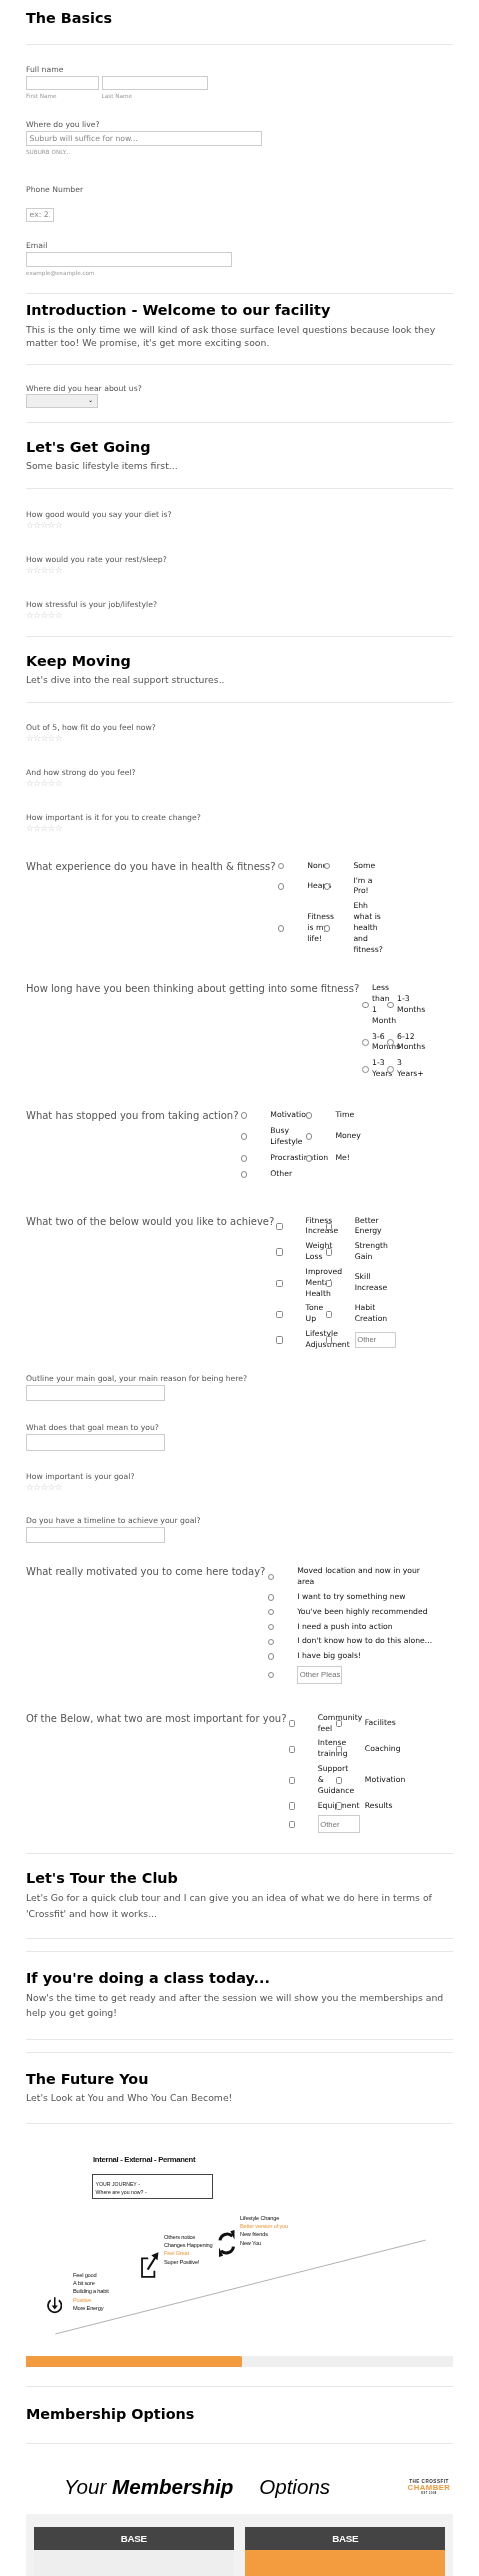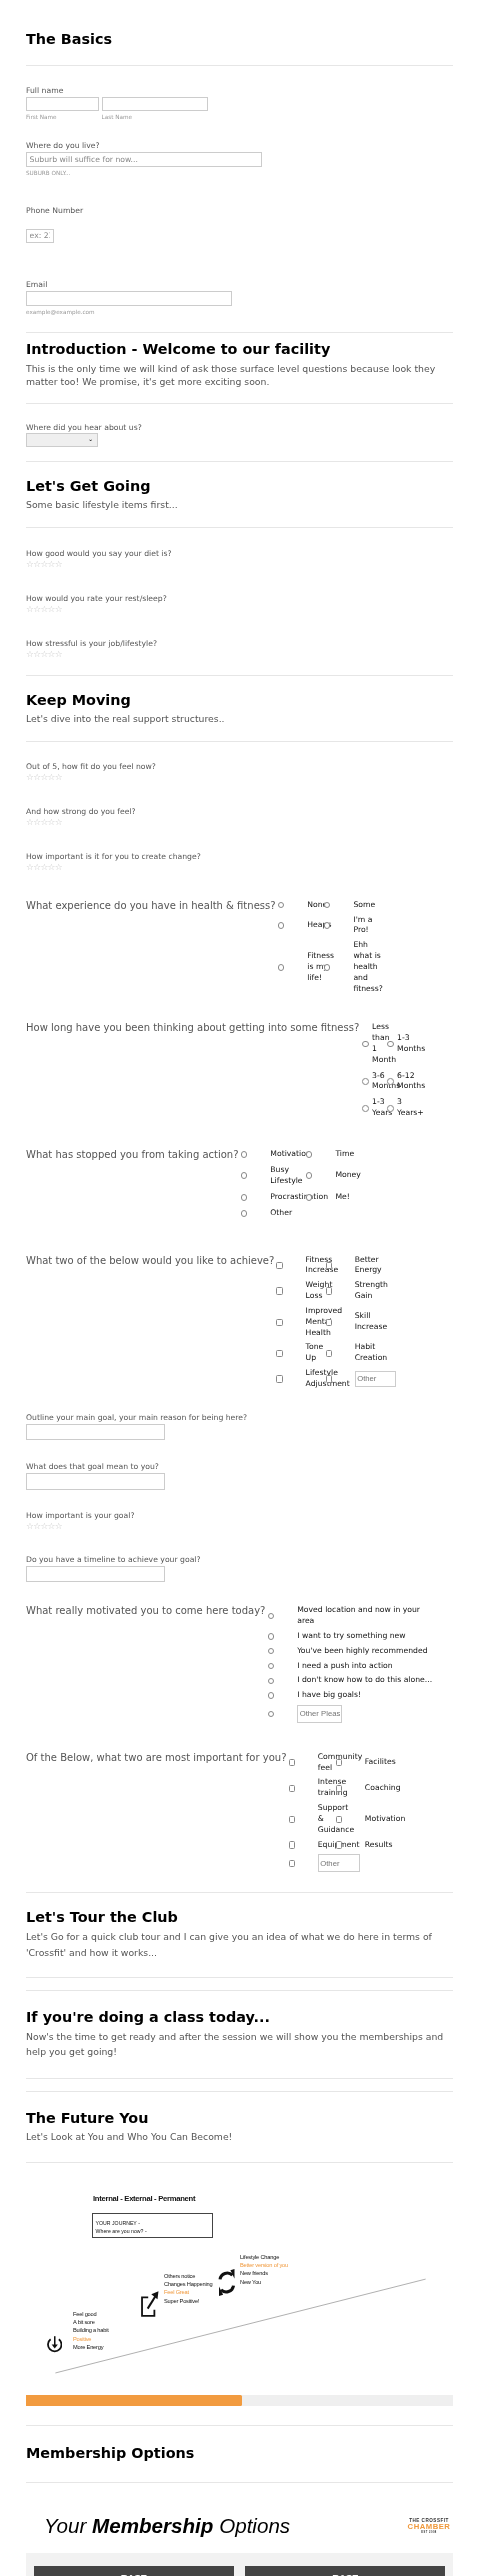--- a/index.html
+++ b/index.html
@@ -1,20 +1,20 @@
 <!DOCTYPE html>
 <html style="font-size:8.2px"><head>
 <meta charset="utf-8">
 <style>
   * { box-sizing: border-box; }
   html, body { margin: 0; padding: 0; background: #ffffff; }
   body { width: 479px; font-family: "DejaVu Sans", sans-serif; color: #555; }
   .page { padding: 0 26px 0 26px; position: relative; }
 
-  .section-head { padding-top: 31px; }
+  .section-head { padding-top: 10px; }
   .section-head h2 { margin: 0; font-size: 14.4px; font-weight: bold; color: #000; line-height: 1.2; }
   .section-head p { margin: 3.1px 0 0 0; font-size: 9.3px; color: #555; line-height: 13.4px; }
   .divider { border: 0; border-top: 1px solid #e6e6e6; margin: 0; }
 
   .field { margin-top: 33px; }
   .field-label { font-size: 7.7px; color: #555; display: block; margin-bottom: 2.1px; }
   .sublabel { font-size: 5.7px; color: #999; display: inline-block; margin-top: 3.1px; }
   .input { height: 14.4px; border: 0.5px solid #ccc; background: #fff; font-size: 7.7px; color: #777;
            padding: 1px 2.6px; font-family: "DejaVu Sans", sans-serif; }
   .input::placeholder { color: #888; }
@@ -42,21 +42,21 @@
                    font-size: 5.2px; color: #111; padding: 4.1px 2.6px; line-height: 8.2px; font-family: "Liberation Sans", sans-serif; }
   .jtext { position: absolute; font-size: 5.7px; line-height: 8.2px; color: #111; font-family: "Liberation Sans", sans-serif; letter-spacing: -0.2px; }
   .jtext .hl { color: #f0993c; }
   .jicon { position: absolute; }
 
   .progress { margin-top: 10.3px; height: 10.8px; background: #efefef; position: relative; }
   .progress .bar { position: absolute; left: 0; top: 0; bottom: 0; background: #f29b3f; border-radius: 0 1.5px 1.5px 0; }
 
   .mem-img { margin-top: 31px; position: relative; }
   .mem-title { font-size: 20.6px; color: #000; font-family: "Liberation Sans", sans-serif; padding-left: 18px; }
-  .mem-title i { font-weight: 300; }
+  .mem-title i { font-weight: 300; margin-left: 20px; }
   .mem-title b { font-style: italic; font-weight: 900; }
   .logo { position: absolute; right: 2.6px; top: 4.1px; text-align: center; font-family: "Liberation Sans", sans-serif; font-weight: bold; }
   .logo .l1 { font-size: 4.6px; color: #333; letter-spacing: 0.5px; }
   .logo .l2 { font-size: 7.7px; color: #f0993c; letter-spacing: 0.5px; line-height: 8.2px; }
   .logo .l3 { font-size: 2.6px; color: #333; letter-spacing: 0.5px; }
 
   .plans { margin-top: 15.5px; background: #f2f2f2; padding: 13px 7.7px 6.2px 7.7px; display: flex; gap: 11.3px; }
   .plan { flex: 1; }
   .plan-head { background: #444; color: #fff; text-align: center; font-size: 9.8px; font-weight: bold; height: 23px;
                line-height: 23px; font-family: "Liberation Sans", sans-serif; letter-spacing: -0.3px; }
@@ -95,21 +95,21 @@
     <label class="field-label">Where do you live?</label>
     <input class="input" style="width: 236px;" placeholder="Suburb will suffice for now...">
     <br><span class="sublabel">SUBURB ONLY...</span>
   </div>
 
   <div class="field" style="margin-top:29px">
     <label class="field-label">Phone Number</label>
     <input class="input" style="width: 28px; margin-top: 12px;" placeholder="ex: 23">
   </div>
 
-  <div class="field" style="margin-top:37px">
+  <div class="field" style="margin-top:19px">
     <label class="field-label">Email</label>
     <input class="input" style="width: 206px;">
     <br><span class="sublabel">example@example.com</span>
   </div>
   <div style="height:16.5px"></div>
   <hr class="divider">
 
   <div class="section-head" style="padding-top:8.2px">
     <h2>Introduction - Welcome to our facility</h2>
     <p style="line-height:13px">This is the only time we will kind of ask those surface level questions because look they matter too! We promise, it's get more exciting soon.</p>

